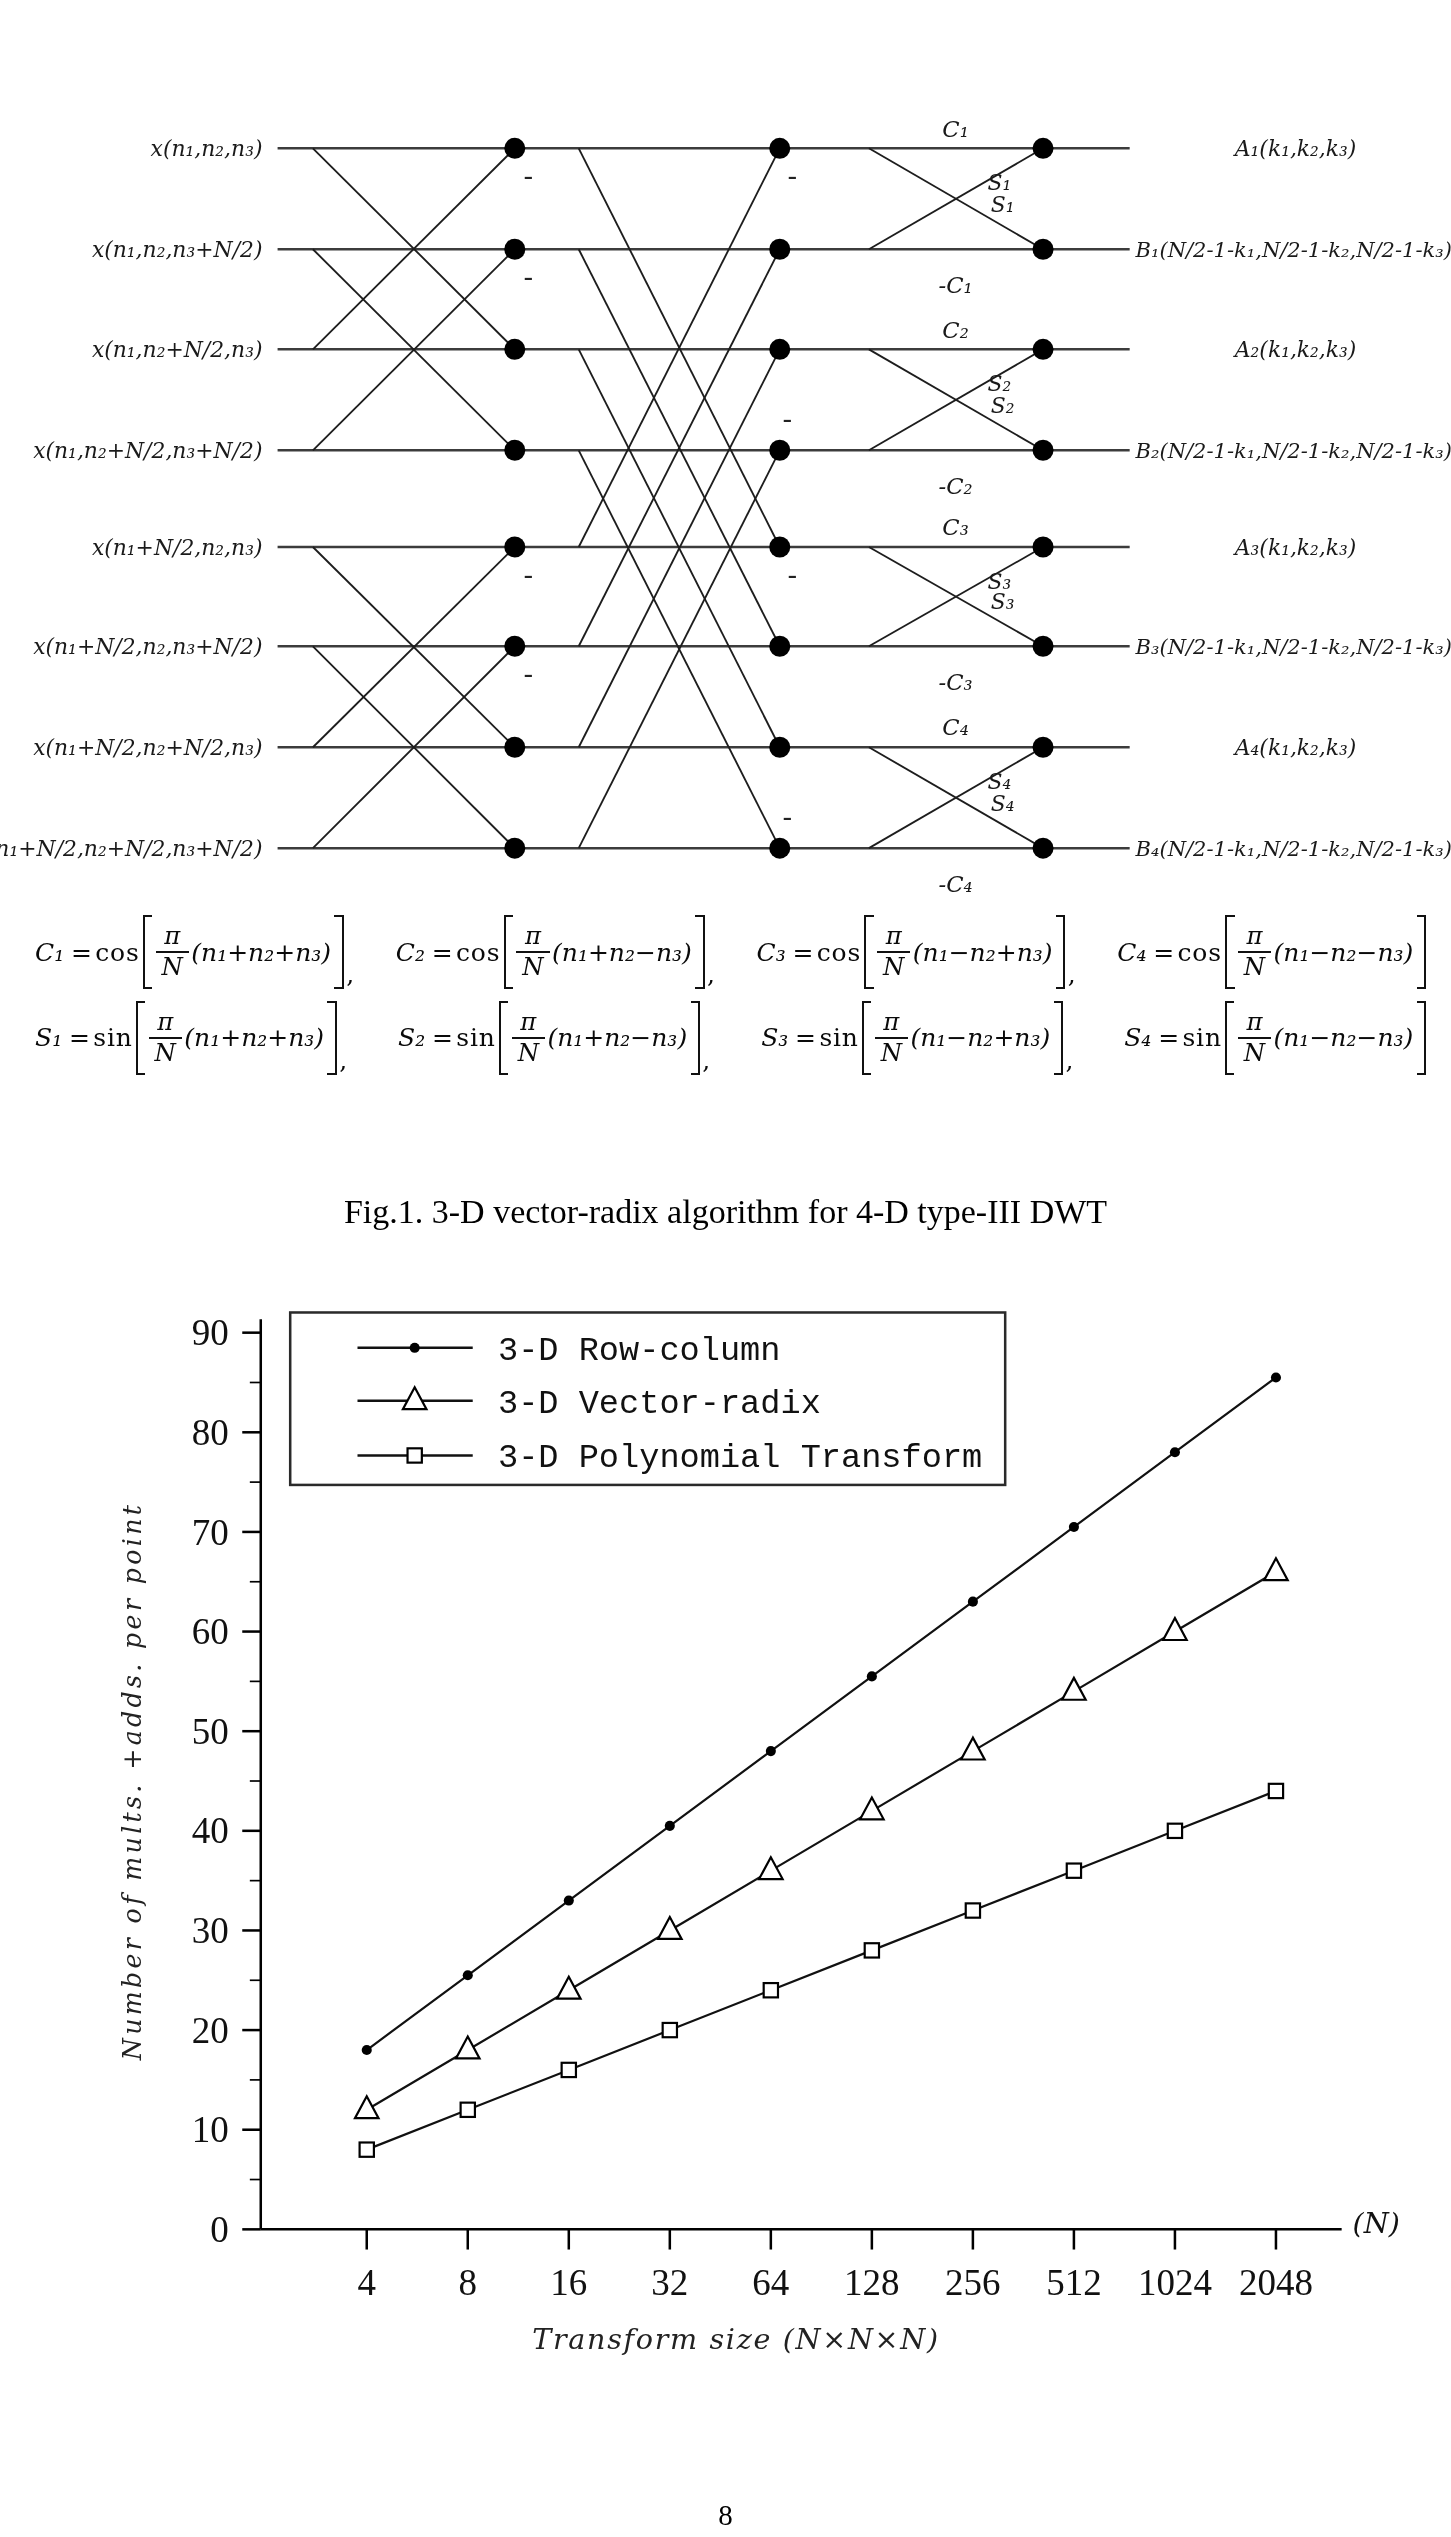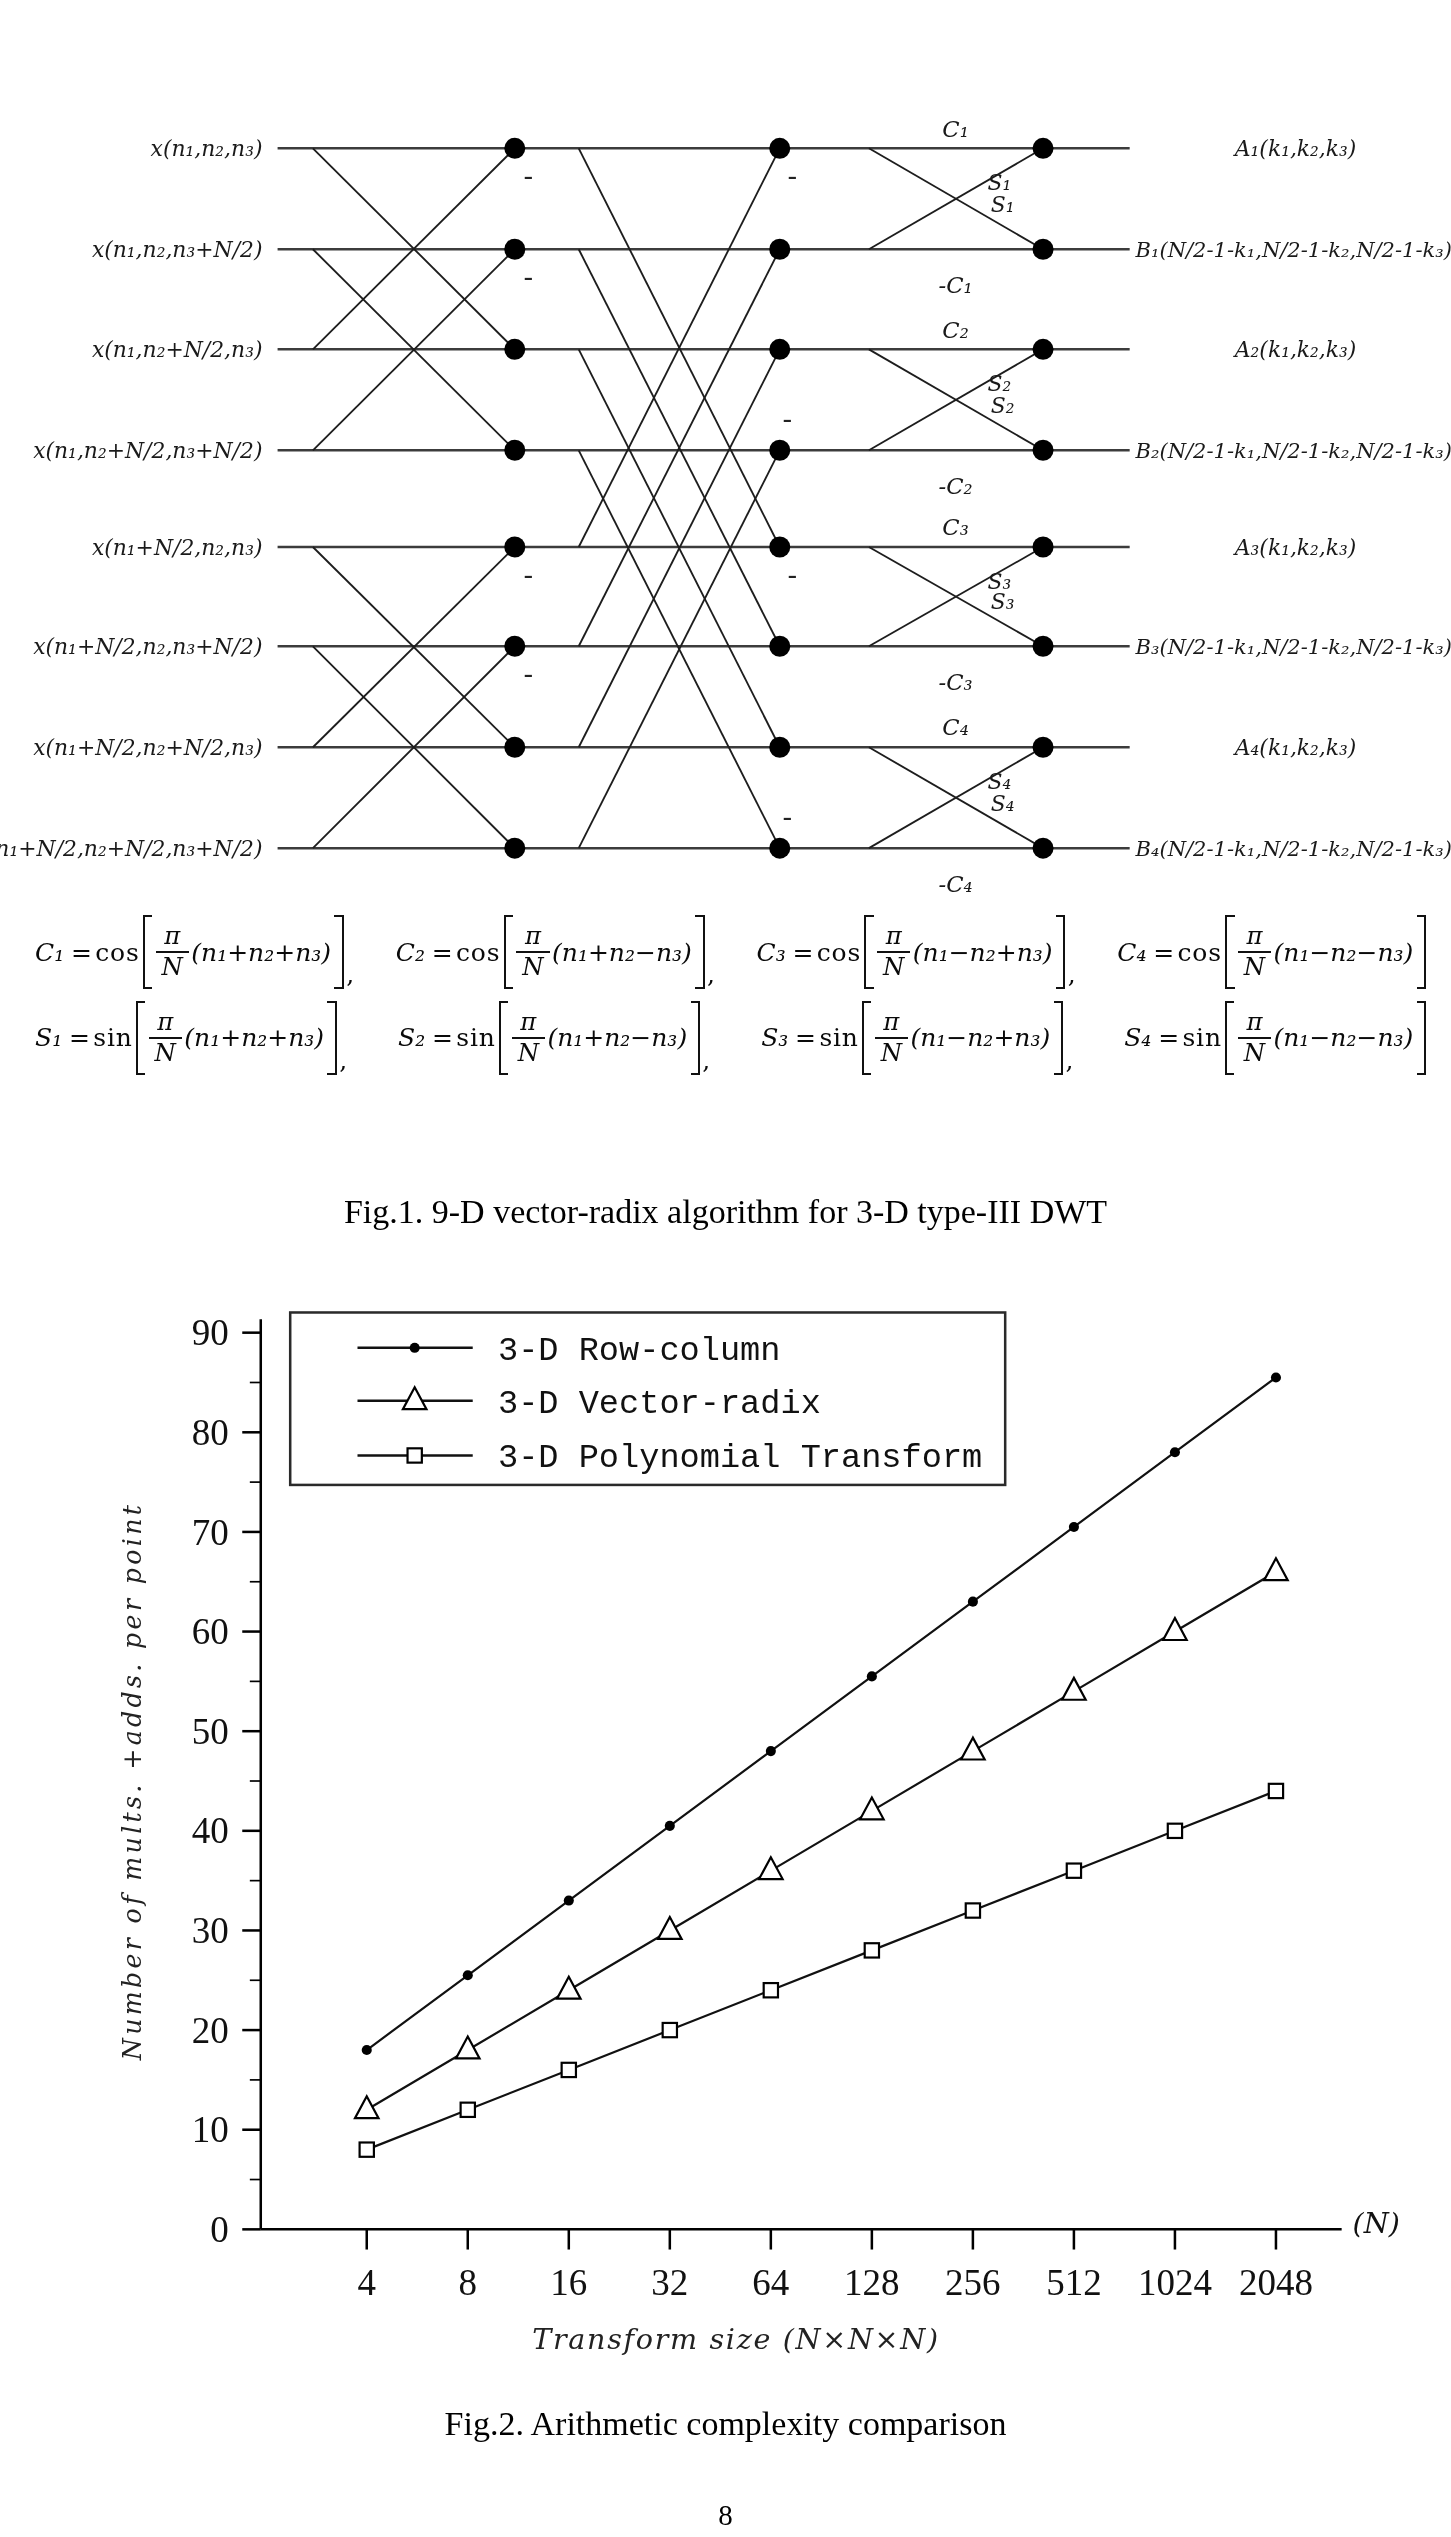--- a/index.html
+++ b/index.html
@@ -238,21 +238,21 @@
           <span class="frac">
             <span class="num">π</span>
             <span class="den">N</span>
           </span>
           <span class="farg">(n₁−n₂−n₃)</span>
           <span class="rbr"></span>
         </span>
       </div>
     </div>
 
-  <div id="fig1-caption" class="caption">Fig.1. 9-D vector-radix algorithm for 3-D type-III DWT</div>
+  <div id="fig1-caption" class="caption">Fig.1. 3-D vector-radix algorithm for 4-D type-III DWT</div>
 
   <svg id="chart-svg" width="1451" height="1094" viewBox="0 0 1725 1300">
       <line x1="310" y1="38" x2="310" y2="1120" stroke="#000" stroke-width="3"></line>
       <line x1="310" y1="1120" x2="1595" y2="1120" stroke="#000" stroke-width="3"></line>
       <line x1="288" y1="1120" x2="310" y2="1120" stroke="#000" stroke-width="3"></line>
       <text x="272" y="1135" text-anchor="end" font-family="&quot;Liberation Serif&quot;,serif" font-size="44px" fill="#111">0</text>
       <line x1="297" y1="1060.7777777777778" x2="310" y2="1060.7777777777778" stroke="#000" stroke-width="2"></line>
       <line x1="288" y1="1001.5555555555555" x2="310" y2="1001.5555555555555" stroke="#000" stroke-width="3"></line>
       <text x="272" y="1016.5555555555555" text-anchor="end" font-family="&quot;Liberation Serif&quot;,serif" font-size="44px" fill="#111">10</text>
       <line x1="297" y1="942.3333333333333" x2="310" y2="942.3333333333333" stroke="#000" stroke-width="2"></line>
@@ -340,17 +340,16 @@
       <circle cx="493" cy="72" r="6" fill="#000"></circle>
       <text x="592" y="86" text-anchor="start" font-family="&quot;Liberation Mono&quot;,&quot;DejaVu Sans Mono&quot;,monospace" font-size="40px" fill="#111">3-D Row-column</text>
       <line x1="425" y1="135" x2="562" y2="135" stroke="#111" stroke-width="3"></line>
       <path d="M 493 119 L 479 145 L 507 145 Z" fill="#fff" stroke="#000" stroke-width="2.6"></path>
       <text x="592" y="149" text-anchor="start" font-family="&quot;Liberation Mono&quot;,&quot;DejaVu Sans Mono&quot;,monospace" font-size="40px" fill="#111">3-D Vector-radix</text>
       <line x1="425" y1="200" x2="562" y2="200" stroke="#111" stroke-width="3"></line>
       <rect x="484.5" y="191.5" width="17" height="17" fill="#fff" stroke="#000" stroke-width="2.6"></rect>
       <text x="592" y="214" text-anchor="start" font-family="&quot;Liberation Mono&quot;,&quot;DejaVu Sans Mono&quot;,monospace" font-size="40px" fill="#111">3-D Polynomial Transform</text>
     </svg>
 
-  <div id="fig2-caption" class="caption">Fig.2. Arithmetic complexity comparison</div>
 
   <div id="page-number">8</div>
 </div>
 
 
 </body></html>

